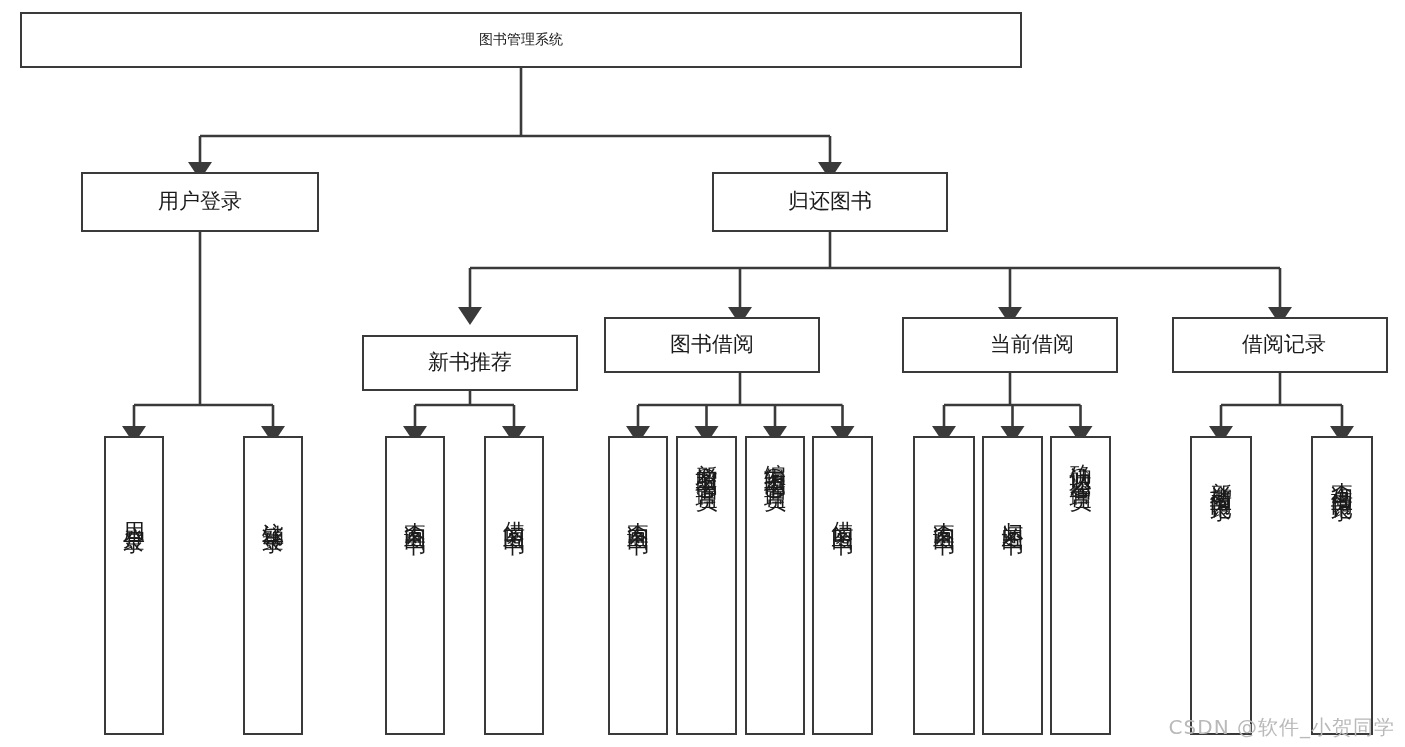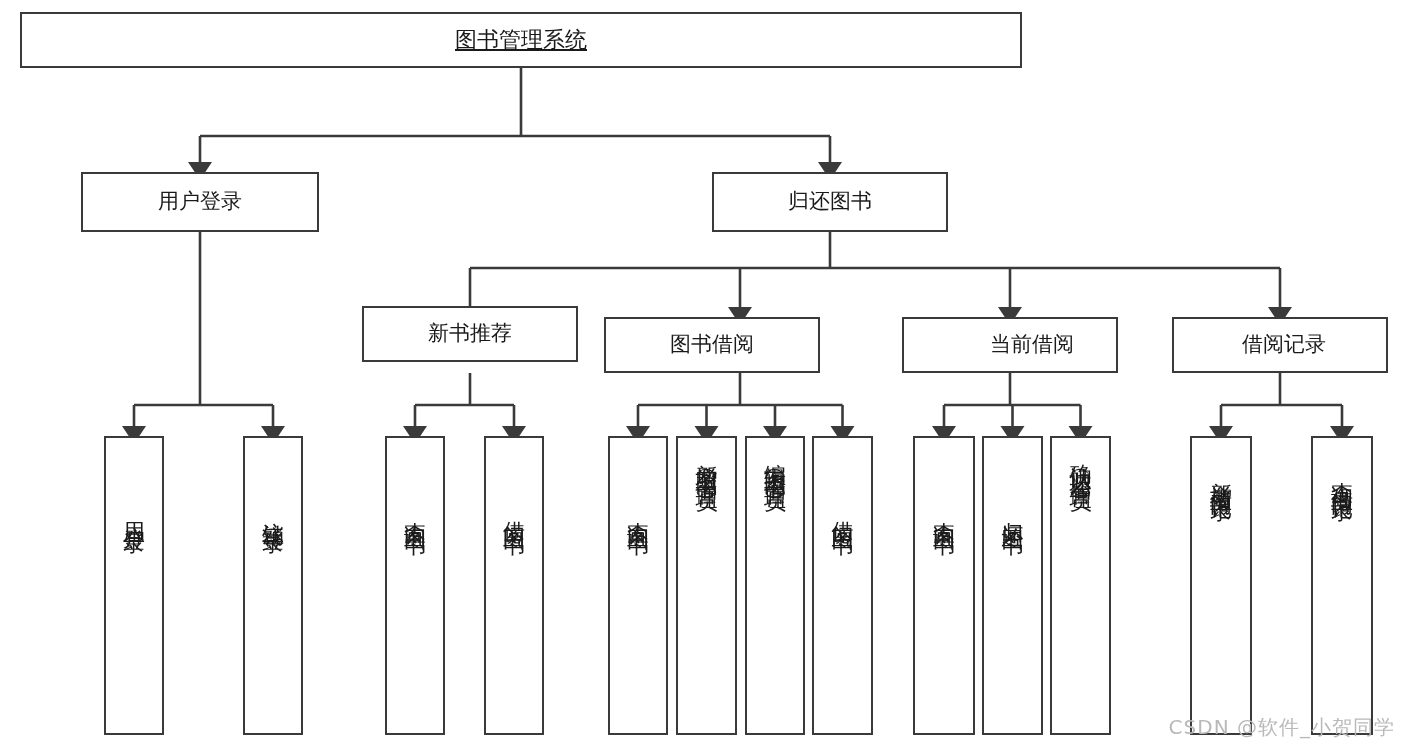--- a/index.html
+++ b/index.html
@@ -19,21 +19,21 @@
     align-items:center;
     justify-content:center;
   }
   .node .label{
     color:#1a1a1a;
     text-align:center;
     line-height:1.22;
     white-space:pre;
   }
   .node.horiz .label{font-size:21px;}
-  .node.root .label{font-size:22px;text-decoration:underline;}
+  .node.root .label{font-size:14px;}
   .node.vert{
     align-items:flex-start;
     justify-content:center;
     padding-top:8px;
   }
   .node.vert .label{
     writing-mode:vertical-rl;
     text-orientation:upright;
     font-size:22px;
     letter-spacing:4px;
@@ -104,21 +104,21 @@
   <div id="node-layer">
       <div class="node horiz root" style="left: 20px; top: 12px; width: 1002px; height: 56px;">
         <span class="label">图书管理系统</span>
       </div>
       <div class="node horiz" style="left: 81px; top: 172px; width: 238px; height: 60px;">
         <span class="label">用户登录</span>
       </div>
       <div class="node horiz" style="left: 712px; top: 172px; width: 236px; height: 60px;">
         <span class="label">归还图书</span>
       </div>
-      <div class="node horiz" style="left: 362px; top: 306px; width: 216px; height: 56px;">
+      <div class="node horiz" style="left: 362px; top: 335px; width: 216px; height: 56px;">
         <span class="label">新书推荐</span>
       </div>
       <div class="node horiz" style="left: 604px; top: 317px; width: 216px; height: 56px;">
         <span class="label">图书借阅</span>
       </div>
       <div class="node horiz" style="left: 902px; top: 317px; width: 216px; height: 56px; padding-left: 44px;">
         <span class="label">当前借阅</span>
       </div>
       <div class="node horiz" style="left: 1172px; top: 317px; width: 216px; height: 56px; padding-left: 8px;">
         <span class="label">借阅记录</span>

